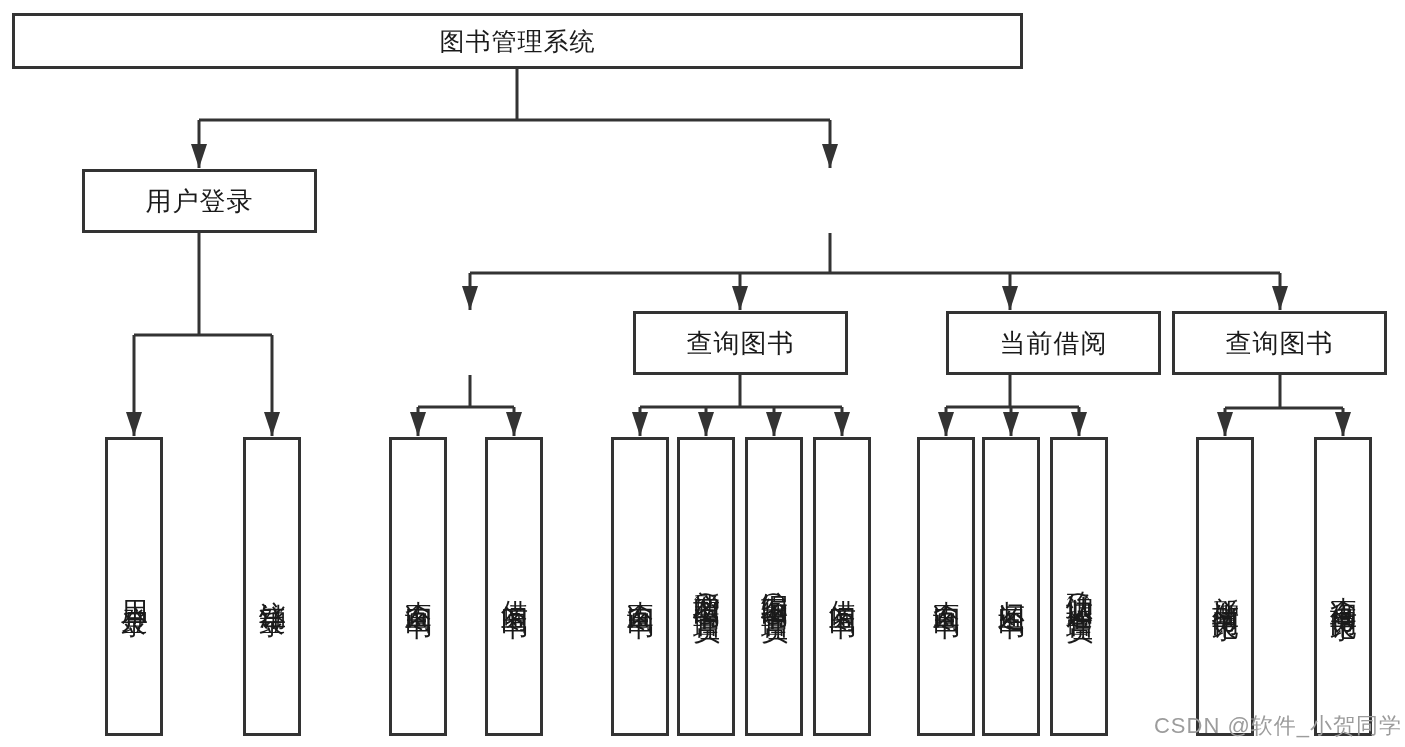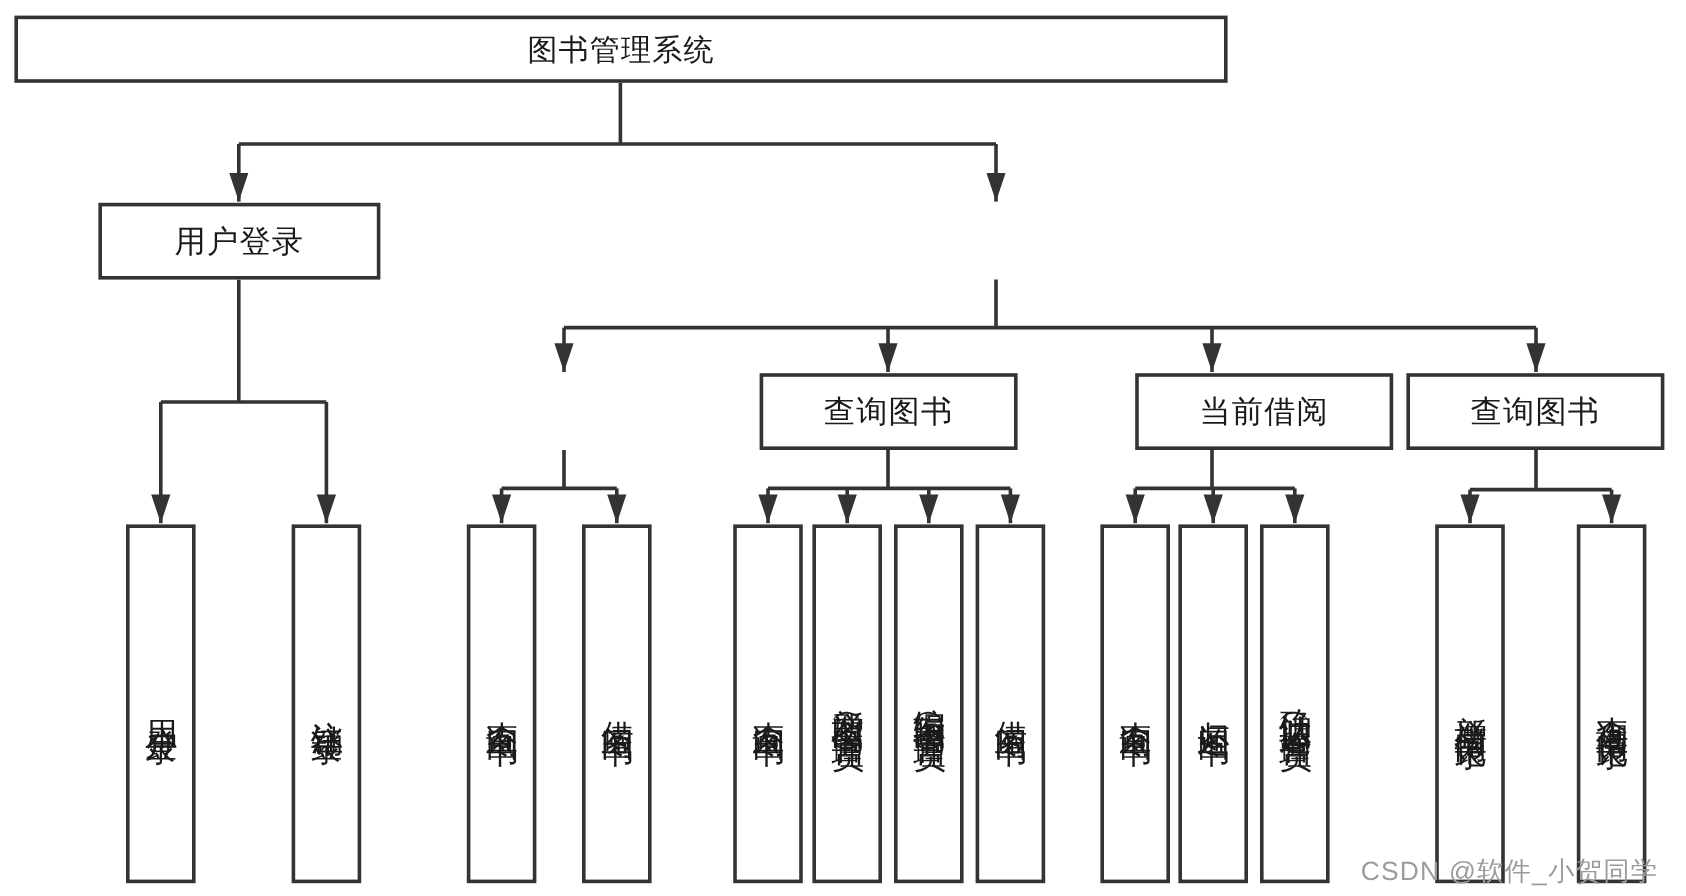--- a/index.html
+++ b/index.html
@@ -56,21 +56,21 @@
   .l-6  { left: 677px; }
   .l-7  { left: 745px; }
   .l-8  { left: 813px; }
   .l-9  { left: 917px; }
   .l-10 { left: 982px; }
   .l-11 { left: 1050px; }
   .l-12 { left: 1196px; }
   .l-13 { left: 1314px; }
   #watermark {
     position: absolute;
-    right: 23px;
+    right: 3px;
     bottom: 6px;
     font-size: 22px;
     color: #9c9c9c;
     letter-spacing: 1px;
     white-space: nowrap;
   }
 </style>
 </head>
 <body>
 

